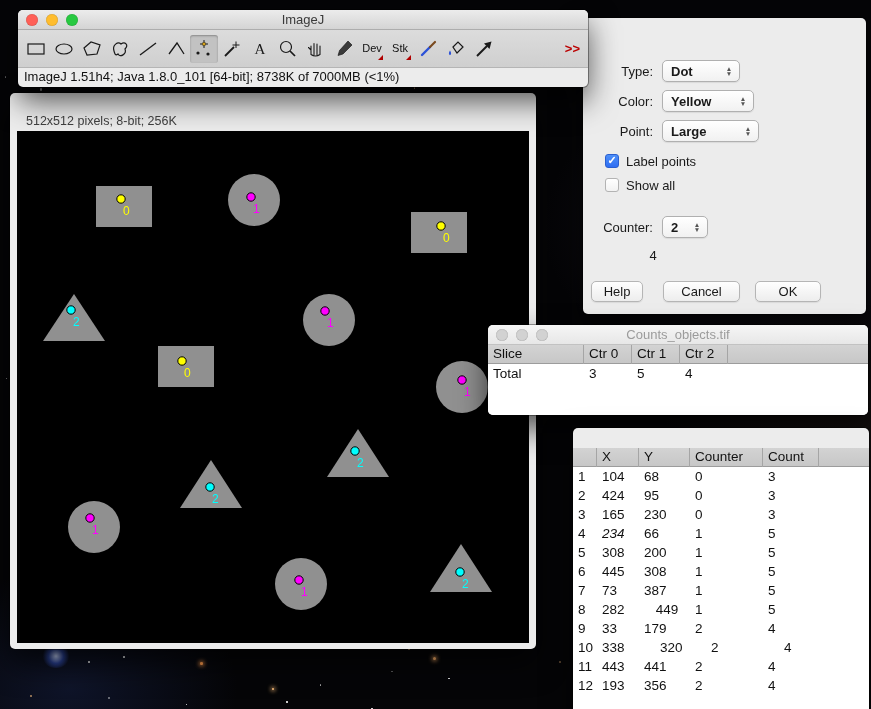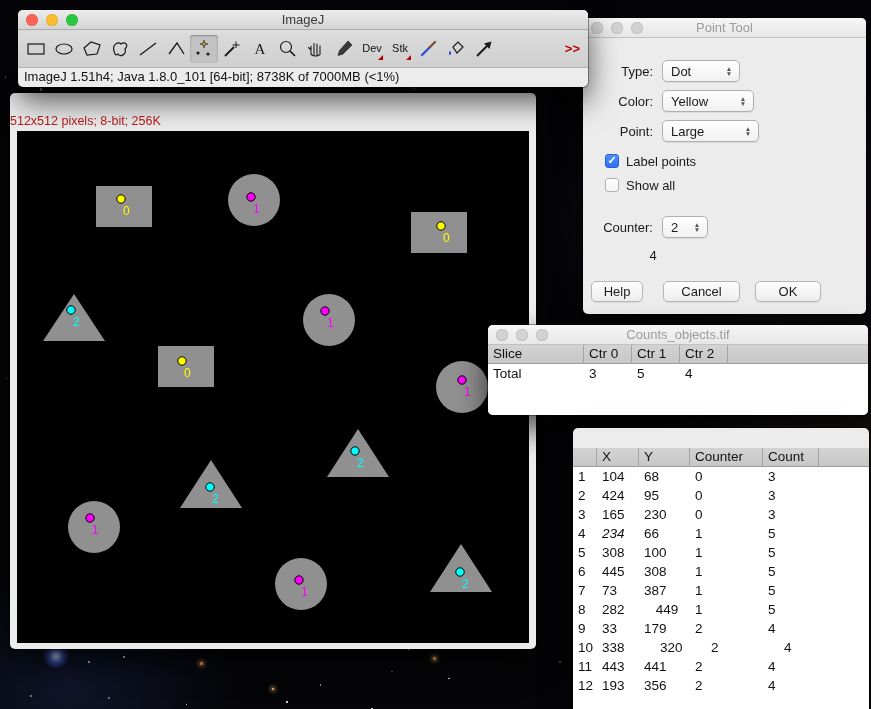--- a/index.html
+++ b/index.html
@@ -42,31 +42,31 @@
   .red-tri { position:absolute; right:3px; bottom:3px; width:0; height:0;
              border-left:5px solid transparent; border-bottom:5px solid #b00000; }
   .more-tools { position:absolute; right:8px; top:5px; height:28px; line-height:28px;
                 font-size:13px; font-weight:bold; color:#bb0000; letter-spacing:0px; }
   #imagej-status { position:absolute; top:58px; left:0; right:0; height:19px; line-height:18px;
                    padding-left:6px; font-size:13px; color:#111; }
 
   
   #image-win { left:10px; top:93px; width:526px; height:556px; }
   #image-info { position:absolute; top:20px; left:0; right:0; height:24px; line-height:17px;
-                padding-left:0; font-size:12.5px; color:#b91c1c; }
+                padding-left:16px; font-size:12.5px; color:#404040; }
   #image-canvas { position:absolute; left:7px; top:38px; width:512px; height:512px; background:#000; }
 
   
   #point-win { left:583px; top:18px; width:283px; height:296px; }
   .pt-row { position:absolute; left:8px; height:22px; display:flex; align-items:center; }
   .flabel { width:62px; text-align:right; margin-right:9px; font-size:13px; color:#1a1a1a; }
   .popup { height:22px; background:linear-gradient(#ffffff,#f1f1f1); border:1px solid #b0b0b0;
            border-radius:5px; display:flex; align-items:center; padding-left:8px; font-size:13px;
            color:#1a1a1a; box-shadow:0 1px 1px rgba(0,0,0,.08); }
-  .popup .val { flex:1; }
+  .popup .val { flex:1;font-weight:bold; }
   .stepper { width:14px; display:flex; flex-direction:column; align-items:center;
              justify-content:center; margin-right:3px; color:#555; }
   .stepper i { font-style:normal; font-size:6.5px; line-height:5px; }
   #pt-type   { top:42px; }  #pt-type  .popup { width:78px; }
   #pt-color  { top:72px; }  #pt-color .popup { width:92px; }
   #pt-size   { top:102px; } #pt-size  .popup { width:97px; }
   .cb-row { position:absolute; left:22px; height:18px; display:flex; align-items:center;
             gap:7px; font-size:13px; color:#1a1a1a; }
   #pt-labelpoints { top:134px; }
   #pt-showall { top:158px; }
@@ -254,28 +254,20 @@
       <div class="star" style="height: 1.5px; width: 1.5px; left: 448.2px; top: 677.6px; background: rgba(255, 255, 255, 0.95);"></div>
       <div class="star" style="left: 859px; top: 257px; width: 3px; height: 3px; background: rgb(255, 255, 255); box-shadow: rgb(255, 255, 255) 0px 0px 4px 1px;"></div>
       <div class="star" style="left: 841px; top: 146px; width: 2.5px; height: 2.5px; background: rgb(255, 217, 168); box-shadow: rgb(255, 217, 168) 0px 0px 4px 1px;"></div>
       <div class="star" style="left: 433px; top: 657px; width: 3px; height: 3px; background: rgb(255, 179, 107); box-shadow: rgb(255, 179, 107) 0px 0px 4px 1px;"></div>
       <div class="star" style="left: 200px; top: 662px; width: 2.5px; height: 2.5px; background: rgb(255, 157, 77); box-shadow: rgb(255, 157, 77) 0px 0px 4px 1px;"></div>
       <div class="star" style="left: 272px; top: 688px; width: 2px; height: 2px; background: rgb(255, 194, 125); box-shadow: rgb(255, 194, 125) 0px 0px 4px 1px;"></div>
     </div>
   <div class="nebula-glow"></div>
 
   <div class="window" id="point-win">
-    <div class="titlebar inactive">
-      <div class="lights">
-        <span class="light gray"></span>
-        <span class="light gray"></span>
-        <span class="light gray"></span>
-      </div>
-      <div class="title">Point Tool</div>
-    </div>
     <div class="pt-row" id="pt-type">
       <span class="flabel">Type:</span>
       <div class="popup">
         <span class="val">Dot</span>
         <span class="stepper">
             <i>▲</i>
             <i>▼</i>
           </span>
       </div>
     </div>
@@ -537,21 +529,21 @@
         <div class="trow">
           <div class="tcell" style="width: 24px;">4</div>
           <div class="tcell" style="width: 42px; font-style: italic;">234</div>
           <div class="tcell" style="width: 51px;">66</div>
           <div class="tcell" style="width: 73px;">1</div>
           <div class="tcell" style="width: 56px;">5</div>
         </div>
         <div class="trow">
           <div class="tcell" style="width: 24px;">5</div>
           <div class="tcell" style="width: 42px;">308</div>
-          <div class="tcell" style="width: 51px;">100</div>
+          <div class="tcell" style="width: 51px;">200</div>
           <div class="tcell" style="width: 73px;">1</div>
           <div class="tcell" style="width: 56px;">5</div>
         </div>
         <div class="trow">
           <div class="tcell" style="width: 24px;">6</div>
           <div class="tcell" style="width: 42px;">445</div>
           <div class="tcell" style="width: 51px;">308</div>
           <div class="tcell" style="width: 73px;">1</div>
           <div class="tcell" style="width: 56px;">5</div>
         </div>

